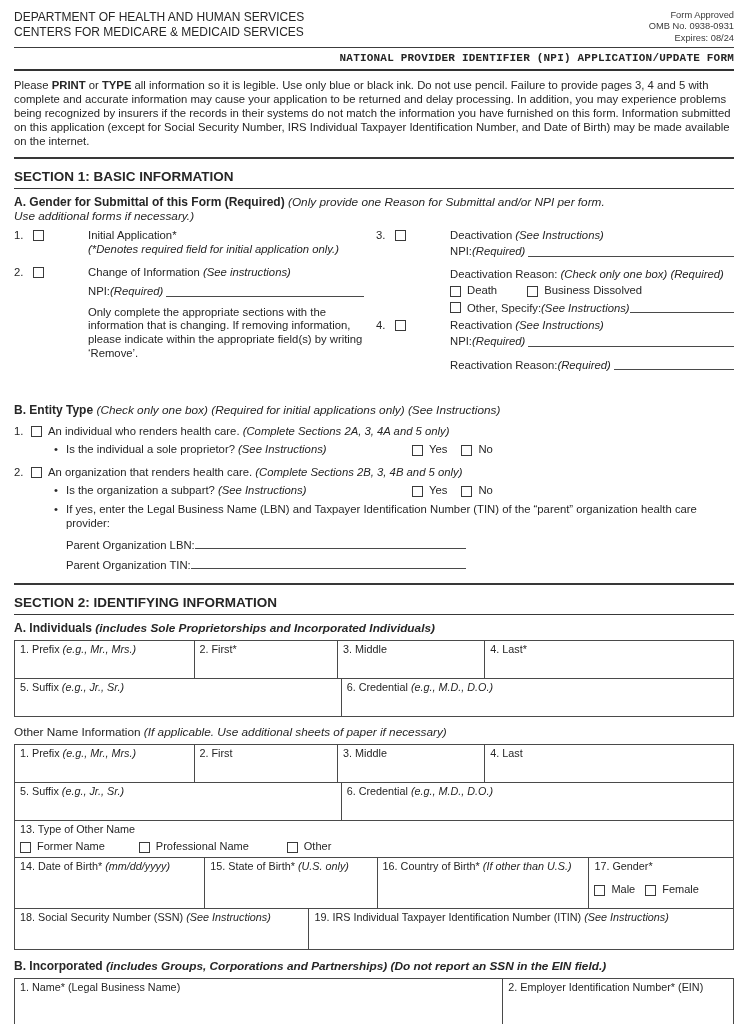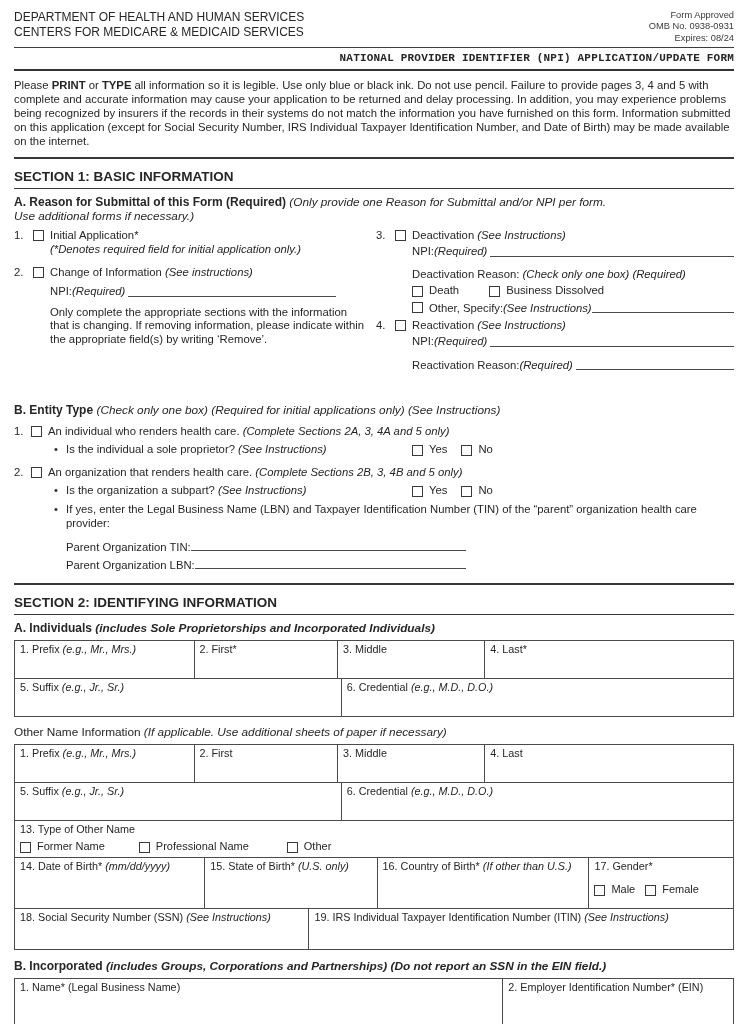--- a/index.html
+++ b/index.html
@@ -33,21 +33,21 @@
       background:#fff;margin-right:6px;position:relative;top:1px;}
   .fline{display:flex;align-items:baseline;}
   .ln-fill{flex:1;border-bottom:1.1px solid #4a4a4a;align-self:flex-end;margin-bottom:2px;min-width:24px;}
 
   
   .cols{display:flex;gap:12px;margin-top:3px;}
   .col-l{width:350px;flex:none;}
   .col-r{flex:1;}
   .item{display:flex;font-size:11.3px;line-height:13.6px;margin-bottom:9px;}
   .inum{width:19px;flex:none;}
-  .itext{flex:1;}
+  .itext{flex:1;margin-left:38px;}
   .sub{margin-top:6px;}
   .cbrow{display:flex;align-items:center;margin-top:5px;font-size:11.3px;}
 
   
   .bitem{display:flex;font-size:11.3px;line-height:13.6px;margin-top:5px;}
   .bitem .inum{width:17px;}
   .brow{display:flex;margin:4px 0 2px 40px;font-size:11.3px;line-height:13.6px;}
   .bdot{width:12px;flex:none;}
   .btxt{width:346px;flex:none;}
   .yn{display:flex;align-items:center;}
@@ -82,21 +82,21 @@
   </div>
   <div class="rule1"></div>
   <div class="title">NATIONAL PROVIDER IDENTIFIER (NPI) APPLICATION/UPDATE FORM</div>
   <div class="rule2"></div>
 
   <p class="intro"><span>Please </span><b>PRINT</b><span> or </span><b>TYPE</b><span> all information so it is legible. Use only blue or black ink. Do not use pencil. Failure to provide pages 3, 4 and 5 with complete and accurate information may cause your application to be returned and delay processing. In addition, you may experience problems being recognized by insurers if the records in their systems do not match the information you have furnished on this form. Information submitted on this application (except for Social Security Number, IRS Individual Taxpayer Identification Number, and Date of Birth) may be made available on the internet.</span></p>
 
   <div class="secbar">SECTION 1: BASIC INFORMATION</div>
 
   <div class="pheading">
-    <b>A. Reason for Submittal of this Form (Required) </b><span class="it">(Only provide one Reason for Submittal and/or NPI per form.</span><br>
+    <b>A. Gender for Submittal of this Form (Required) </b><span class="it">(Only provide one Reason for Submittal and/or NPI per form.</span><br>
     <span class="it">Use additional forms if necessary.)</span>
   </div>
 
   <div class="cols">
     <div class="col-l">
 
       <div class="item">
         <span class="inum">1.</span>
         <span class="cb"></span>
         <div class="itext">
@@ -205,26 +205,26 @@
       <span>Yes</span>
       <span class="gap"></span>
       <span class="cb"></span>
       <span>No</span>
     </span>
   </div>
   <div class="brow">
     <span class="bdot">•</span>
     <span style="flex:1">If yes, enter the Legal Business Name (LBN) and Taxpayer Identification Number (TIN) of the “parent” organization health care provider:</span>
   </div>
+  <div class="porow fline" style="max-width:400px">
+    <span>Parent Organization LBN: </span>
+    <span class="ln-fill"></span>
+  </div>
   <div class="porow fline" style="max-width:400px;margin-top:8px">
     <span>Parent Organization TIN: </span>
-    <span class="ln-fill"></span>
-  </div>
-  <div class="porow fline" style="max-width:400px">
-    <span>Parent Organization LBN: </span>
     <span class="ln-fill"></span>
   </div>
 
   <div class="secbar" style="margin-top:12px">SECTION 2: IDENTIFYING INFORMATION</div>
 
   <div class="pheading">
     <b>A. Individuals </b><span class="bi">(includes Sole Proprietorships and Incorporated Individuals)</span>
   </div>
 
   <div class="tbl">

